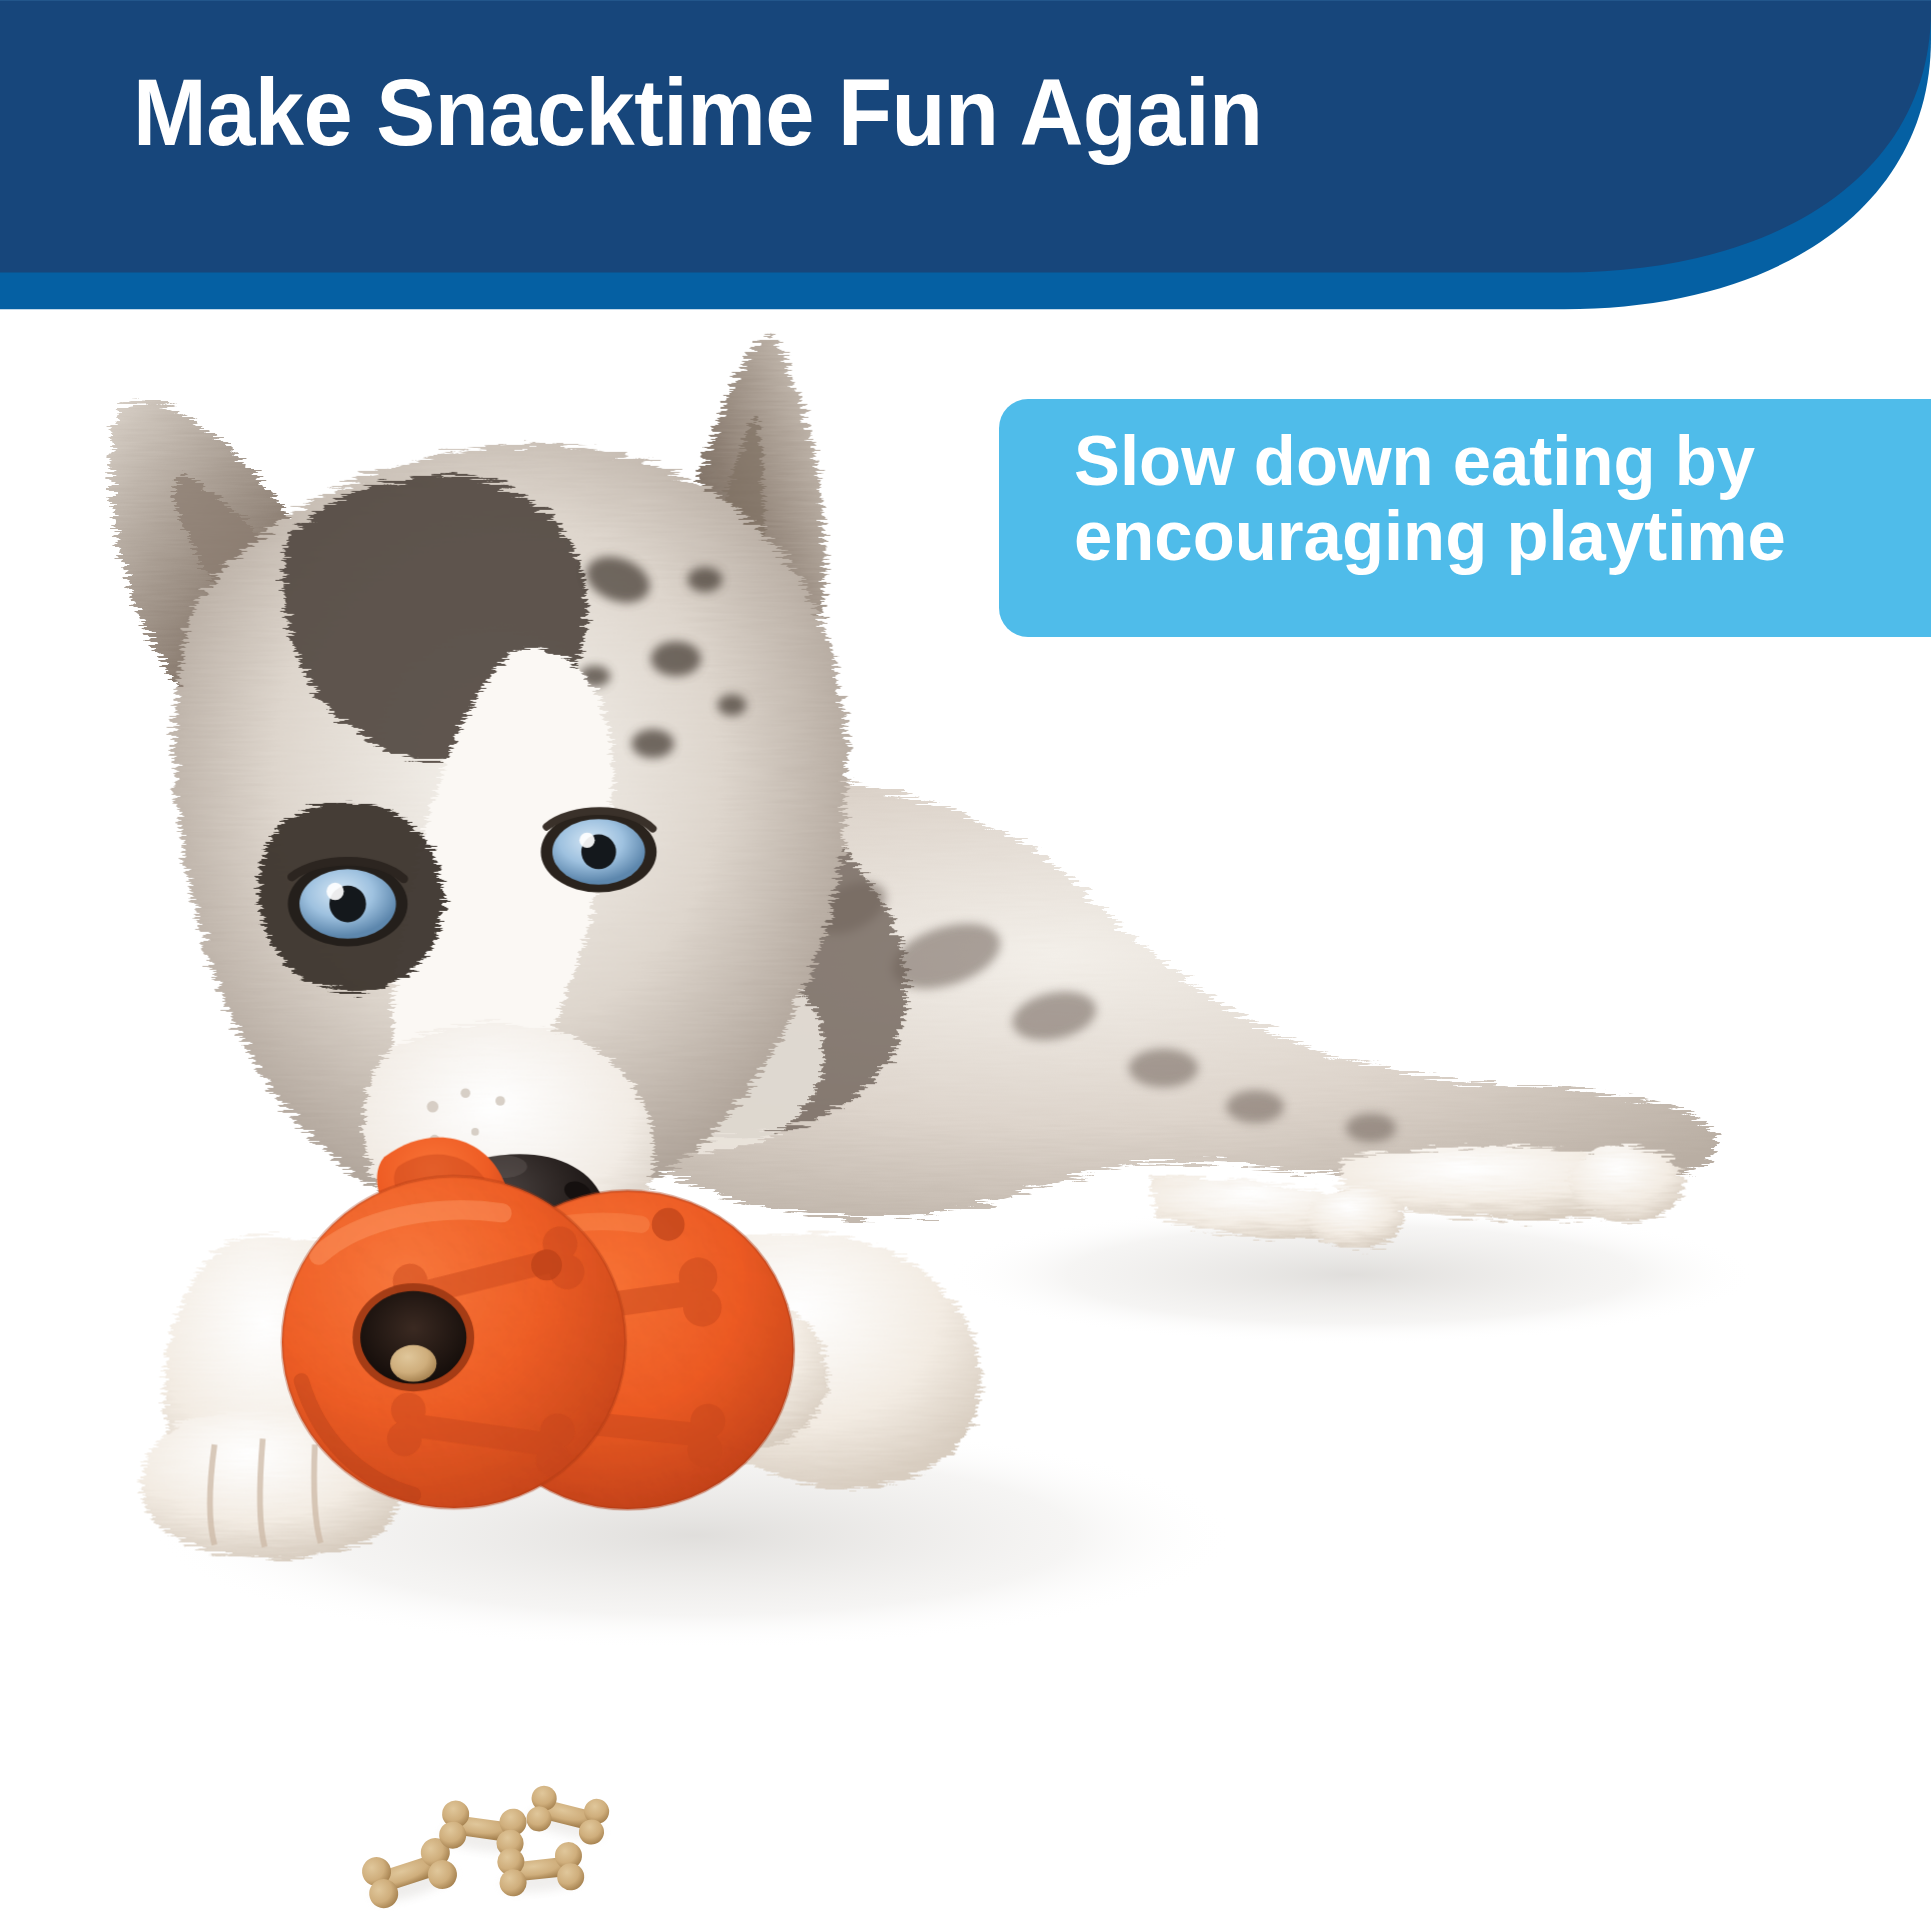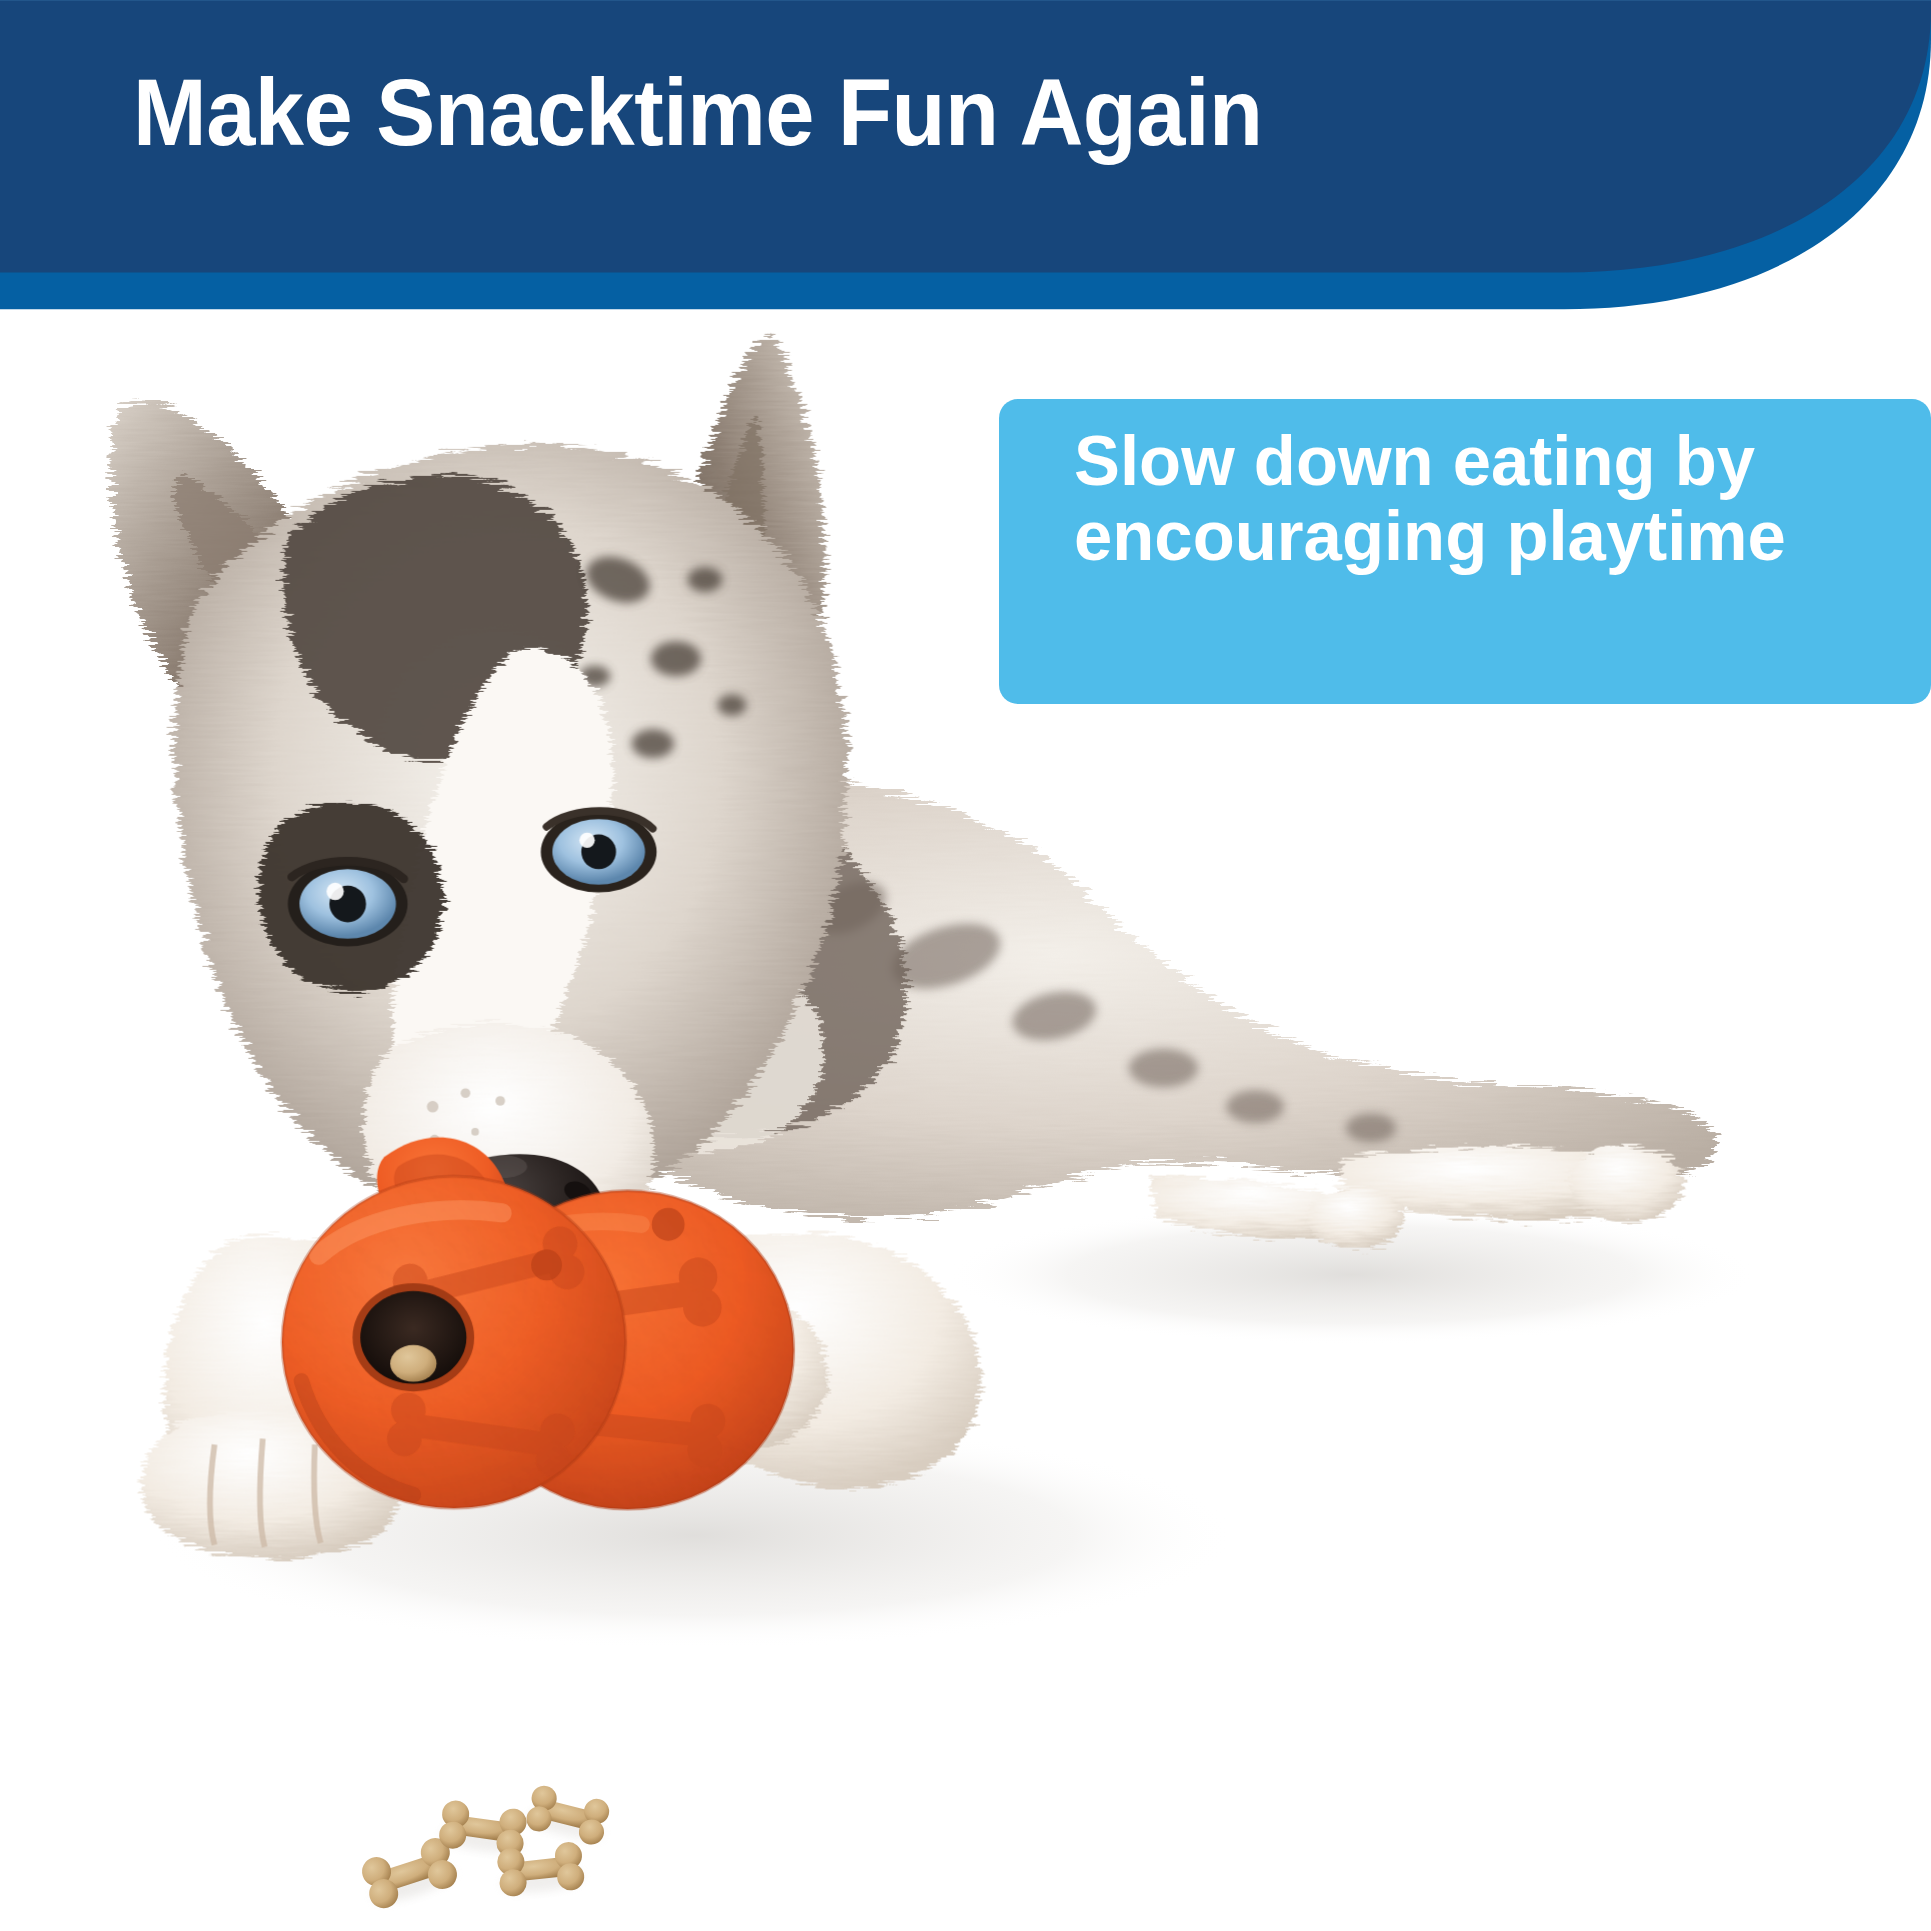--- a/index.html
+++ b/index.html
@@ -19,21 +19,21 @@
 
   
   .callout{
     position:absolute;
     background:#4fbcea;
     border-top-left-radius:29px;border-bottom-left-radius:29px;
     box-sizing:border-box;
     color:#ffffff;font-weight:700;
     font-family:"Liberation Sans Narrow","Liberation Sans",sans-serif;
   }
-  #callout-1{left:999px;top:399px;width:932px;height:305px;padding:25px 0 0 75px;border-radius:19px;}
+  #callout-1{left:999px;top:399px;width:932px;height:238px;padding:25px 0 0 75px;}
   #callout-2{left:1265px;top:716px;width:666px;height:270px;padding:39px 0 0 50px;}
   .callout .line{display:block;font-size:71px;line-height:1.05;white-space:nowrap;transform:scaleX(0.97);transform-origin:left top;}
 
   
   #photo{position:absolute;left:0;top:290px;width:1931px;height:1641px;}
   #photo svg{display:block;}
 </style>
 </head>
 <body>
 

